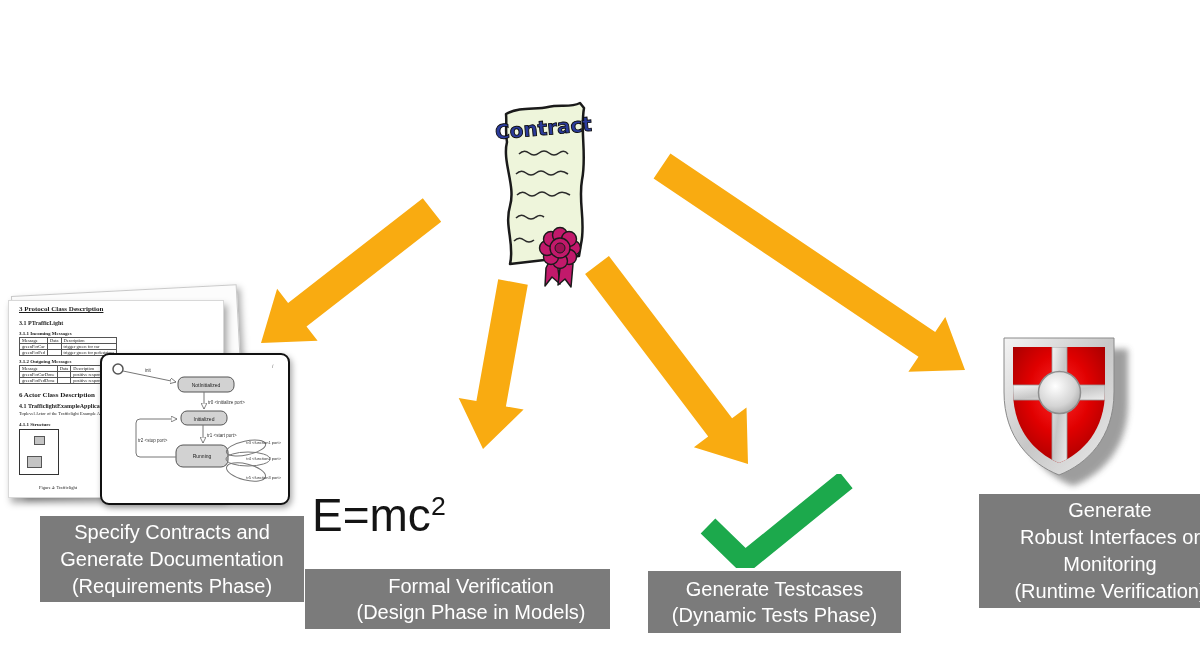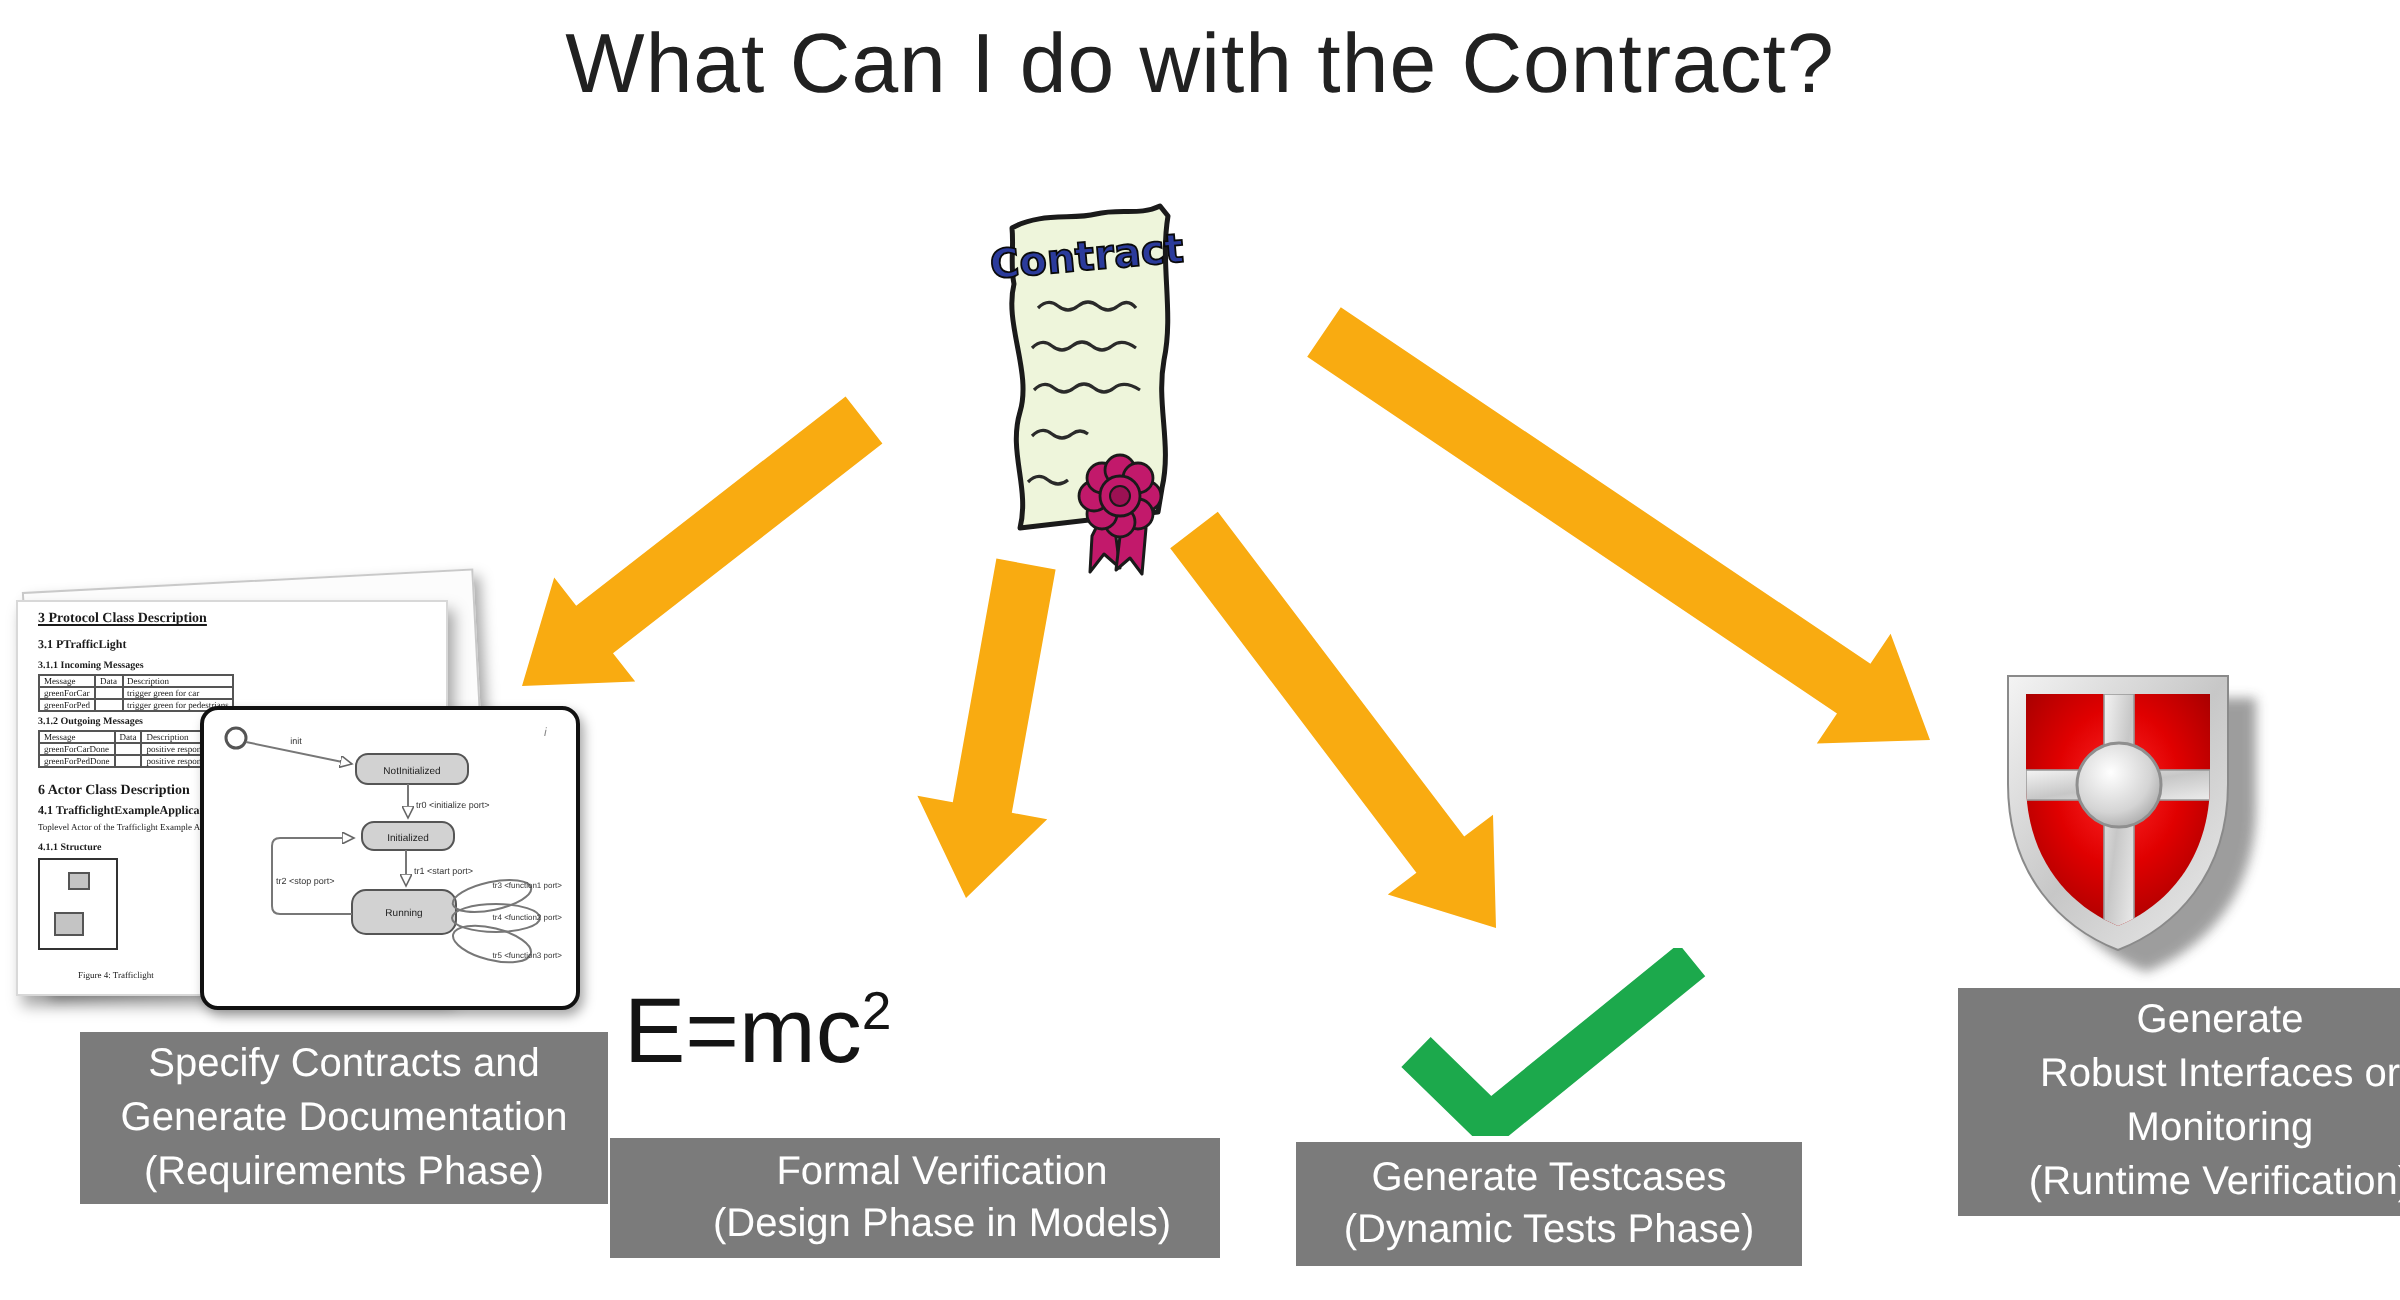--- a/index.html
+++ b/index.html
@@ -57,21 +57,20 @@
   #box-documentation{left:18px;top:516px;width:264px;height:86px;line-height:27px;margin-left:22px;}
   #box-formal{left:305px;top:569px;width:278px;height:60px;padding-left:27px;}
   #box-testcases{left:648px;top:571px;width:253px;height:62px;}
   #box-runtime{left:979px;top:494px;width:262px;height:114px;line-height:27px;}
 </style>
 </head>
 <body>
 
 <div id="slide">
 
-  <div class="slide-title">What Can I do with the Contract?</div>
 
   <svg id="arrows-svg" width="1200" height="650">
       <polygon points="422.8,198.2 288.1,302.9 277.1,288.7 261.0,343.0 317.6,340.8 306.5,326.6 441.2,221.8" fill="#F9AB11"></polygon>
       <polygon points="498.2,279.3 476.4,401.1 458.7,397.9 483.0,449.0 523.6,409.6 505.9,406.4 527.8,284.7" fill="#F9AB11"></polygon>
       <polygon points="585.1,274.1 708.2,436.4 693.9,447.3 748.0,464.0 746.5,407.4 732.1,418.3 608.9,255.9" fill="#F9AB11"></polygon>
       <polygon points="653.6,178.4 918.5,356.8 908.4,371.7 965.0,370.0 945.3,316.9 935.2,331.9 670.4,153.6" fill="#F9AB11"></polygon>
     </svg>
 
   <svg class="contract" width="118" height="190" viewBox="0 0 118 190">
     <path d="M20,16 C34,8 50,12 62,9 C74,6 84,10 94,5 L98,10

